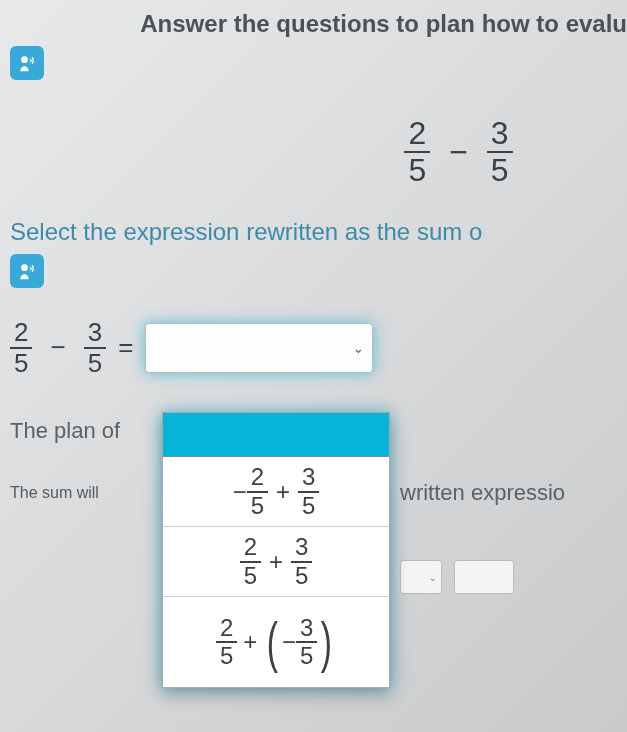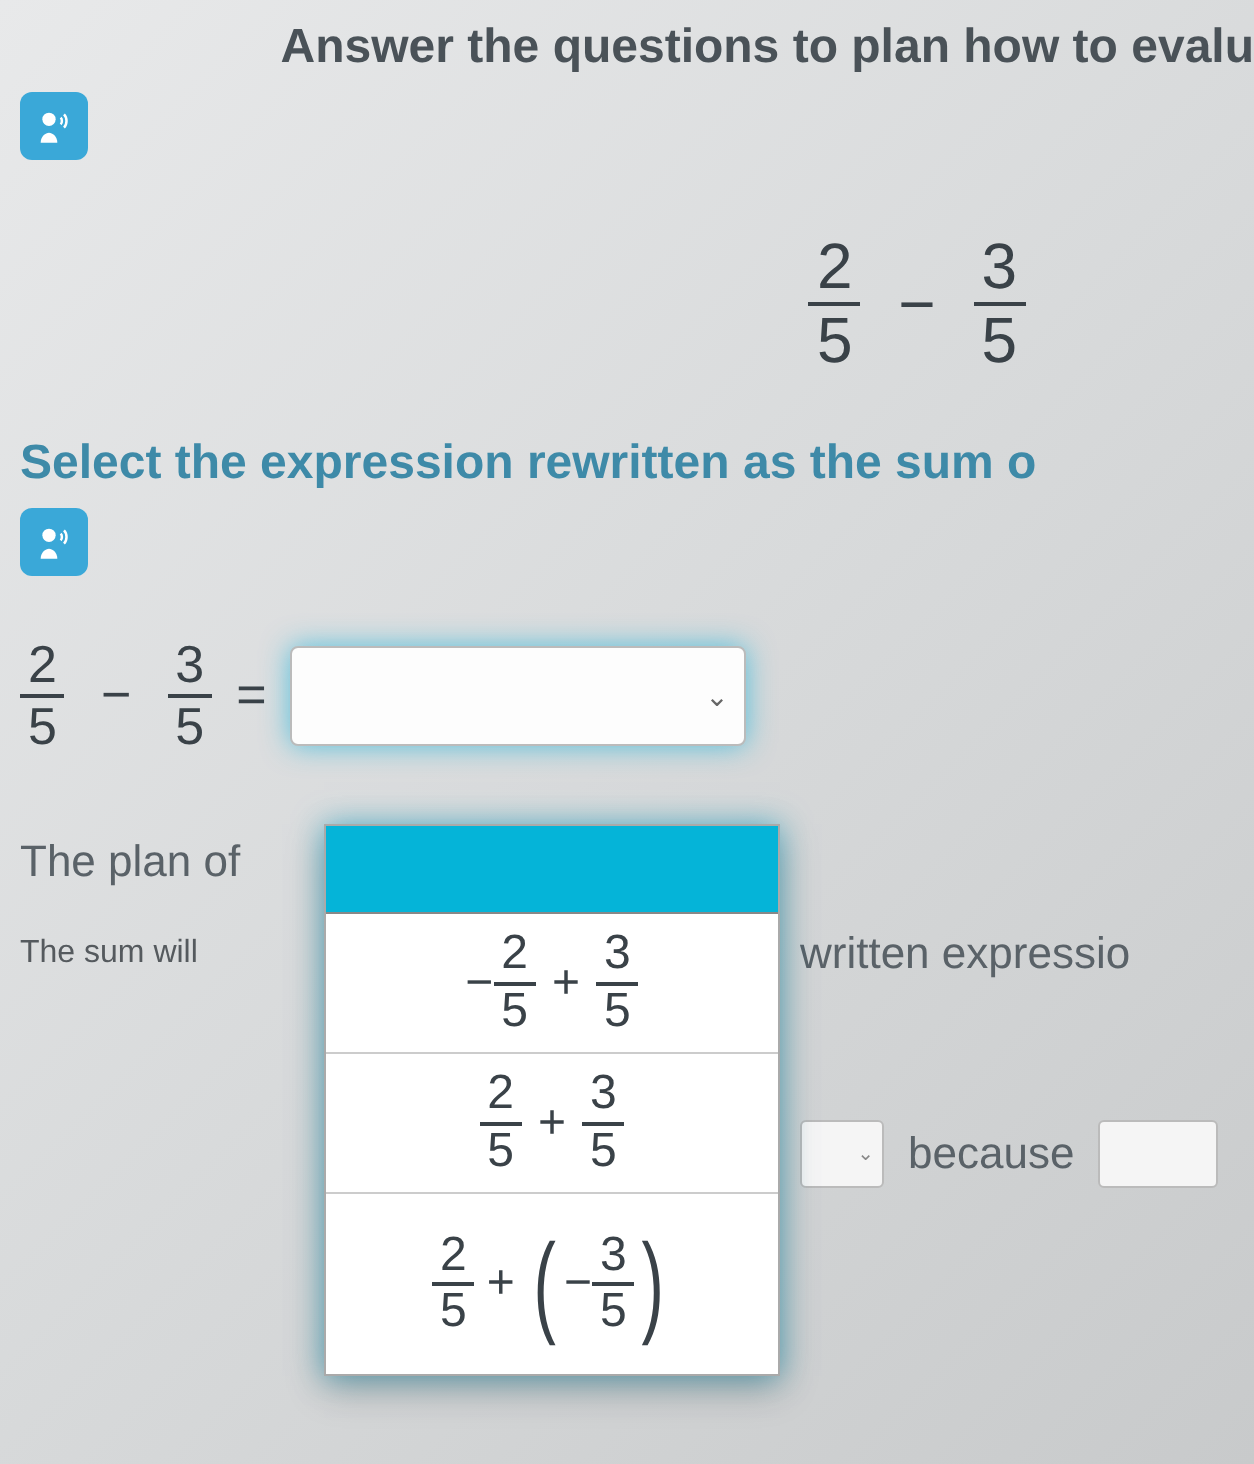--- a/index.html
+++ b/index.html
@@ -43,21 +43,21 @@
     flex-direction: column;
     align-items: center;
     vertical-align: middle;
     line-height: 1.1;
   }
   .frac .num { border-bottom: 2px solid currentColor; padding: 0 4px; }
   .frac .den { padding: 0 4px; }
   .op { display:inline-block; vertical-align: middle; padding: 0 10px; }
   .subheading {
     font-size: 24px;
-    font-weight: bold;
+    font-weight: normal;
     color: #3e8aa8;
     margin: 10px 0 8px;
   }
   .row1 {
     display: flex;
     align-items: center;
     gap: 12px;
     margin-top: 14px;
     font-size: 26px;
     color: #3a4248;
@@ -98,28 +98,28 @@
     height: 44px;
     background: #05b4d8;
     border-bottom: 1px solid #888;
   }
   .paren { display:inline-block; font-size: 56px; font-weight: 200; line-height: 0.6; vertical-align: middle; transform: scaleX(0.6); }
   .body-text {
     font-size: 22px;
     color: #5a6268;
     margin-top: 40px;
   }
-  .line2 { display: flex; align-items: center; gap: 12px; margin-top: 24px; }
+  .line2 { display: flex; align-items: center; gap: 12px; margin-top: 40px; }
   .inline-select {
     width: 42px; height: 34px; background: #f5f5f5; border: 1px solid #bbb; border-radius: 3px; position: relative;
   }
   .inline-select .chev2 { position:absolute; right:4px; top:50%; transform:translateY(-50%); font-size:10px; color:#888;}
   .inline-select.wide { width: 60px; }
   .txt-after { position: absolute; left: 400px; }
-  .txt-after.r1 { top: 464px; font-size:22px; color:#5a6268;}
+  .txt-after.r1 { top: 480px; font-size:22px; color:#5a6268;}
   .txt-after.r2 { top: 560px; font-size:22px; color:#5a6268; display:flex; align-items:center; gap:12px;}
 </style>
 </head>
 <body>
 
 
 
 <div class="heading">Answer the questions to plan how to evalu</div>
 
 <div class="audio-icon">
@@ -173,21 +173,20 @@
 <div class="line2">
   <span>The sum will</span>
 </div>
 
 <div class="txt-after r1">written expressio</div>
 
 <div class="txt-after r2">
   <div class="inline-select">
       <span class="chev2">⌄</span>
     </div>
-  <span>because</span>
   <div class="inline-select wide"></div>
 </div>
 
 
 <div class="dropdown-panel">
   <div class="dd-blank"></div>
   <div class="dd-item">
     <span>−</span>
     <span class="frac">
       <span class="num">2</span>

